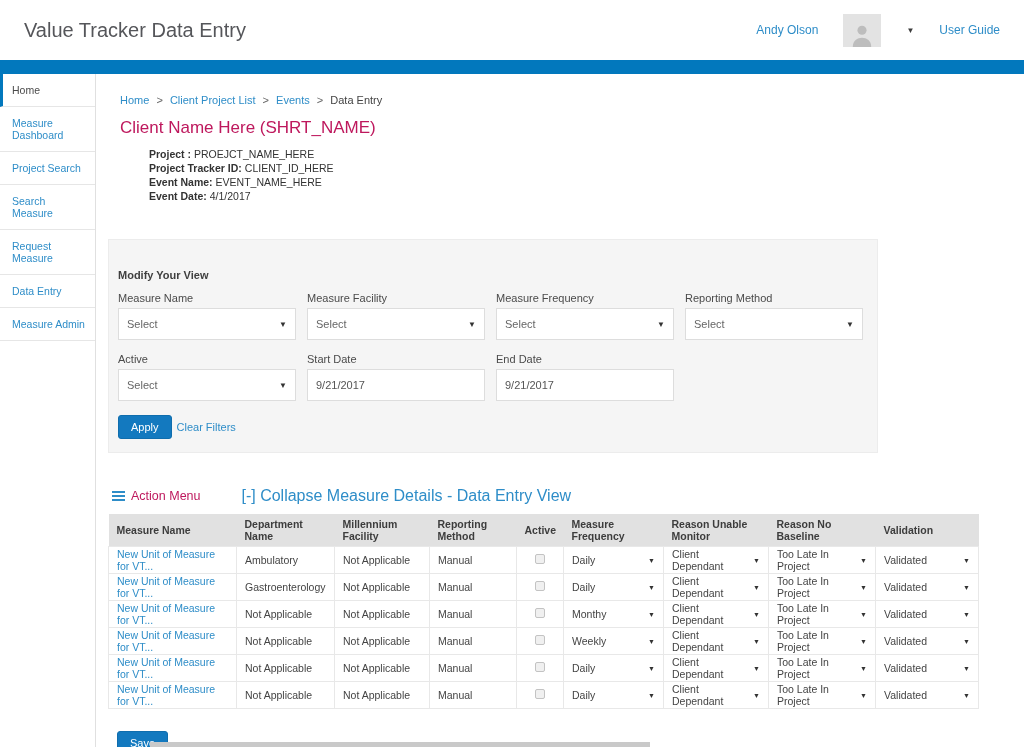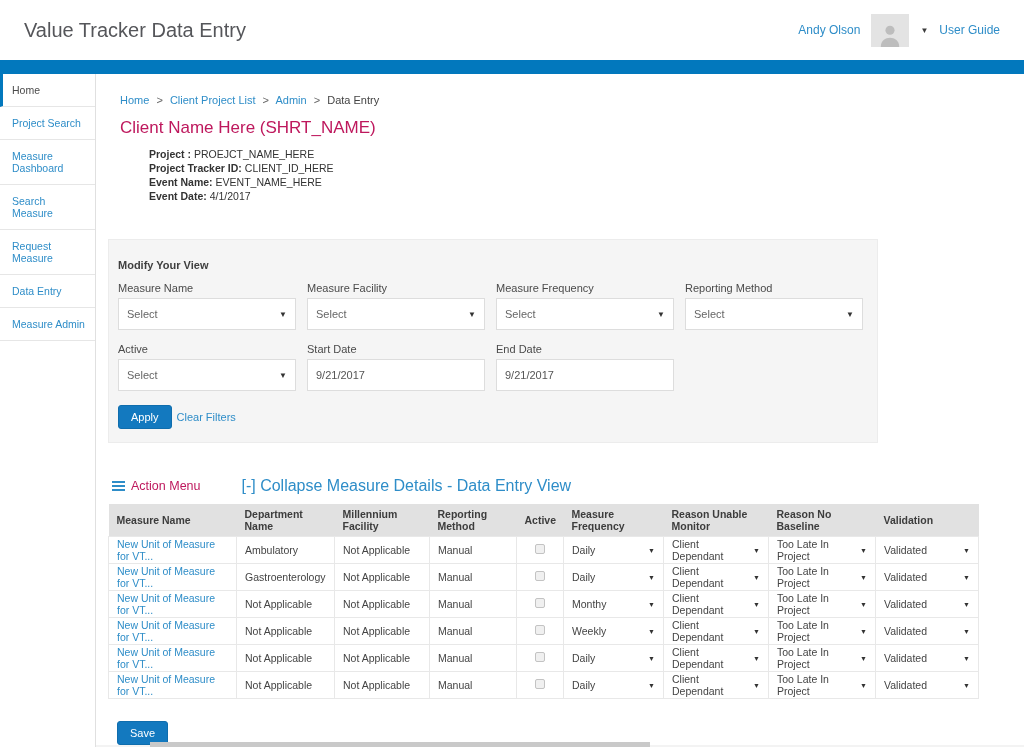--- a/index.html
+++ b/index.html
@@ -7,21 +7,21 @@
   body {
     font-family: "Liberation Sans", sans-serif;
     font-size: 11px; color:#444; background:#fff; position:relative;
   }
   a { text-decoration:none; cursor:pointer; }
   .link { color:#2e8dc8; }
 
   
   .app-header { height:60px; display:flex; align-items:center; justify-content:space-between; padding:0 24px; background:#fff; }
   .app-title { font-size:20px; color:#55565a; }
-  .header-right { display:flex; align-items:center; gap:11px; font-size:12px; }
+  .header-right { display:flex; align-items:center; gap:25px; font-size:12px; }
   .avatar { width:38px; height:33px; background:#e3e3e3; display:flex; align-items:flex-end; justify-content:center; overflow:hidden; cursor:pointer; }
   .avatar svg { width:26px; height:26px; }
   .hdr-caret { color:#3c3c3c; font-size:8px; cursor:pointer; }
 
   .blue-bar { height:14px; background:#0278bd; }
 
   
   .content { display:flex; height:689px; }
   .sidebar { width:96px; border-right:1px solid #e0e0e0; background:#fff; flex-shrink:0; }
   .side-item { padding:10px 6px 10px 12px; font-size:10.5px; color:#2e8dc8; border-bottom:1px solid #e6e6e6; cursor:pointer; }
@@ -31,21 +31,21 @@
   
   .breadcrumb { margin:20px 0 0 24px; font-size:11px; color:#666; }
   .breadcrumb .sep { margin:0 4px; color:#666; }
   .breadcrumb .current { color:#444; }
   .page-title { margin:12px 0 0 24px; font-size:17px; font-weight:normal; color:#be185d; }
   .details { margin:9px 0 0 24px; }
   .detail-line { font-size:10.5px; line-height:14px; color:#333; }
   .detail-line .lbl { font-weight:bold; margin-right:3px;padding-left:29px; }
 
   
-  .filter-panel { margin:36px 0 0 12px; width:770px; background:#f5f5f5; border:1px solid #ececec; padding:19px 9px 13px 9px; }
+  .filter-panel { margin:36px 0 0 12px; width:770px; background:#f5f5f5; border:1px solid #ececec; padding:29px 9px 13px 9px; }
   .filter-title { font-size:11px; font-weight:bold; color:#3f3f3f; margin-bottom:11px; }
   .filter-grid { display:grid; grid-template-columns:repeat(4,178px); column-gap:11px; row-gap:13px; }
   .f-label { font-size:11px; color:#4a4a4a; margin-bottom:4px; }
   .select-box, .input-box { height:32px; background:#fff; border:1px solid #ddd; display:flex; align-items:center; justify-content:space-between; padding:0 8px; font-size:11px; color:#666; cursor:pointer; }
   .input-box { color:#555; cursor:text; }
   .sel-caret { color:#333; font-size:8px; }
   .filter-actions { margin-top:14px; display:flex; align-items:center; gap:5px; }
   .btn { background:#1379bf; color:#fff; border:1px solid #0f6dad; border-radius:3px; font-size:11px; font-family:"Liberation Sans",sans-serif; padding:5px 12px; cursor:pointer; }
   .clear-link { font-size:11px; }
 
@@ -95,36 +95,36 @@
       <a class="link">User Guide</a>
     </div>
   </header>
 
   <div class="blue-bar"></div>
 
   <div class="content">
 
     <nav class="sidebar">
       <div class="side-item active">Home</div>
+      <div class="side-item">Measure Dashboard</div>
       <div class="side-item">Project Search</div>
-      <div class="side-item">Measure Dashboard</div>
       <div class="side-item">Search Measure</div>
       <div class="side-item">Request Measure</div>
       <div class="side-item">Data Entry</div>
       <div class="side-item">Measure Admin</div>
     </nav>
 
     <main class="main">
 
       <nav class="breadcrumb">
         <a class="link">Home</a>
         <span class="sep">&gt;</span>
         <a class="link">Client Project List</a>
         <span class="sep">&gt;</span>
-        <a class="link">Admin</a>
+        <a class="link">Events</a>
         <span class="sep">&gt;</span>
         <span class="current">Data Entry</span>
       </nav>
 
       <h1 class="page-title">Client Name Here (SHRT_NAME)</h1>
 
       <div class="details">
         <div class="detail-line">
           <span class="lbl">Project :</span><span>PROEJCT_NAME_HERE</span>
         </div>

